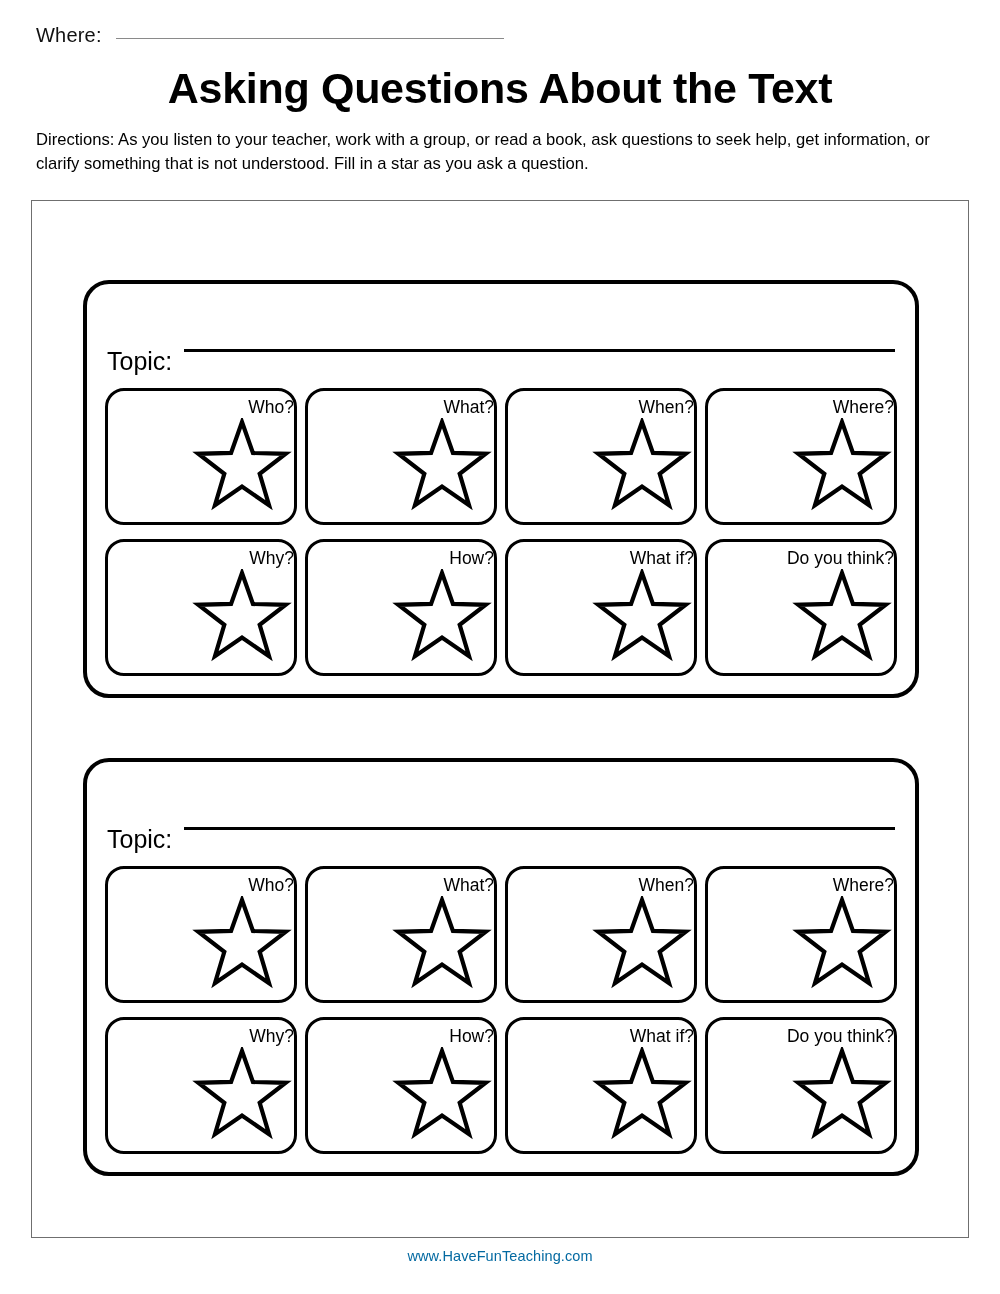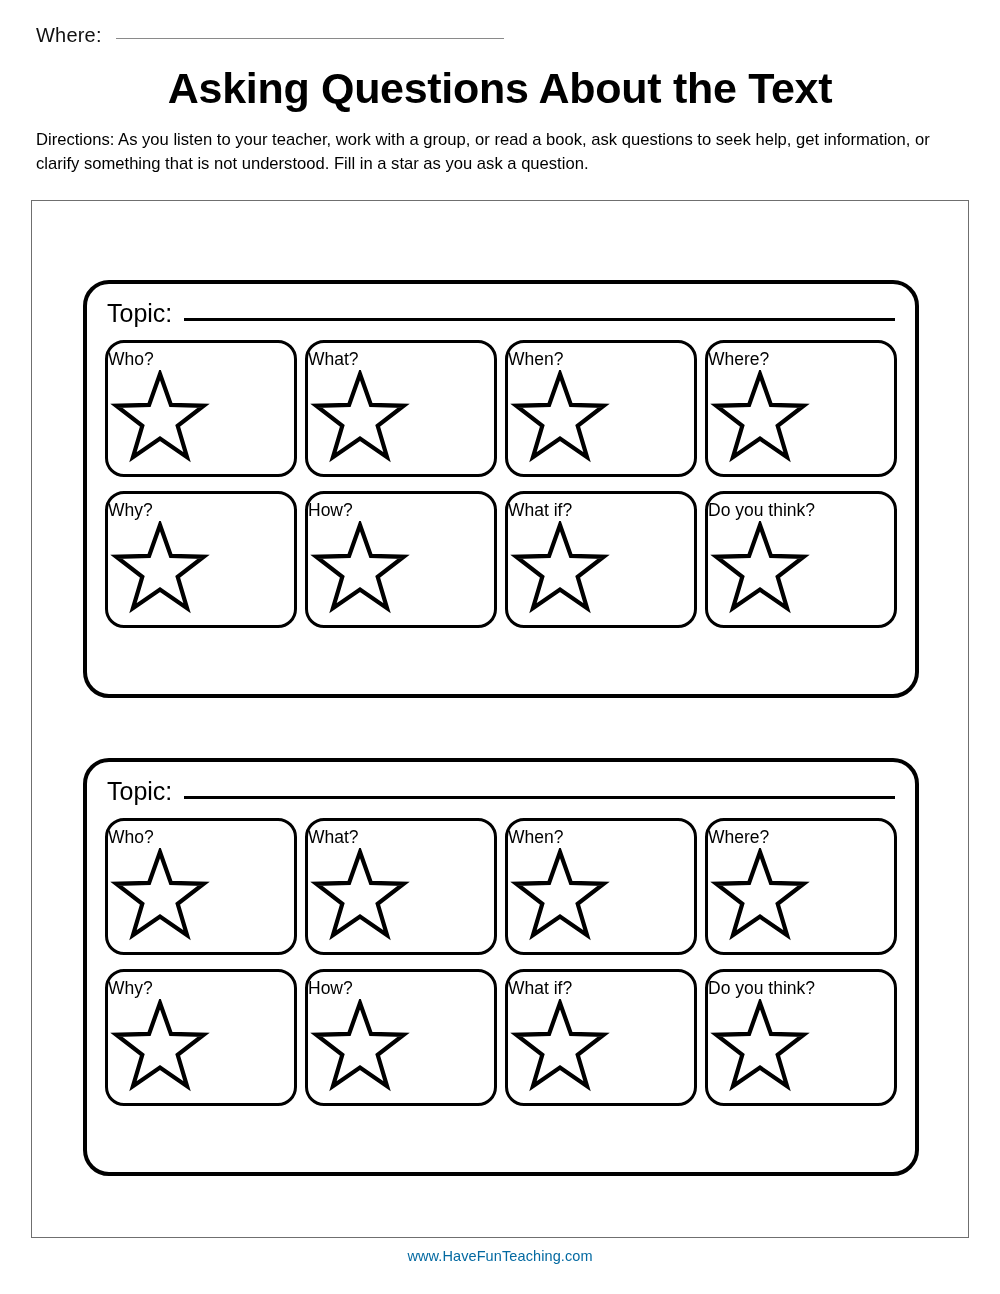--- a/index.html
+++ b/index.html
@@ -86,23 +86,23 @@
     border: 4px solid #000;
     border-radius: 26px;
     box-sizing: border-box;
     background: #fff;
   }
   .topic-block.block-1 { top: 79px;  height: 418px; }
   .topic-block.block-2 { top: 557px; height: 418px; }
 
   .topic-head {
     display: flex;
-    align-items: flex-end;
     padding: 17px 20px 0 20px;
     gap: 12px;
+    margin-top: 48px;
   }
   .topic-label {
     font-size: 25px;
     line-height: 1;
     color: #000;
     white-space: nowrap;
   }
   .topic-rule {
     flex: 1;
     height: 0;
@@ -119,21 +119,21 @@
   .card-row.row-2 { margin-top: 14px; }
 
   .q-card {
     flex: 1 1 0;
     height: 137px;
     border: 3.6px solid #000;
     border-radius: 19px;
     box-sizing: border-box;
     display: flex;
     flex-direction: column;
-    align-items: flex-start;
+    align-items: flex-end;
     justify-content: flex-start;
     padding-top: 7px;
     background: #fff;
     overflow: hidden;
   }
   .q-label {
     font-size: 17.5px;
     line-height: 1.1;
     color: #000;
     white-space: nowrap;

